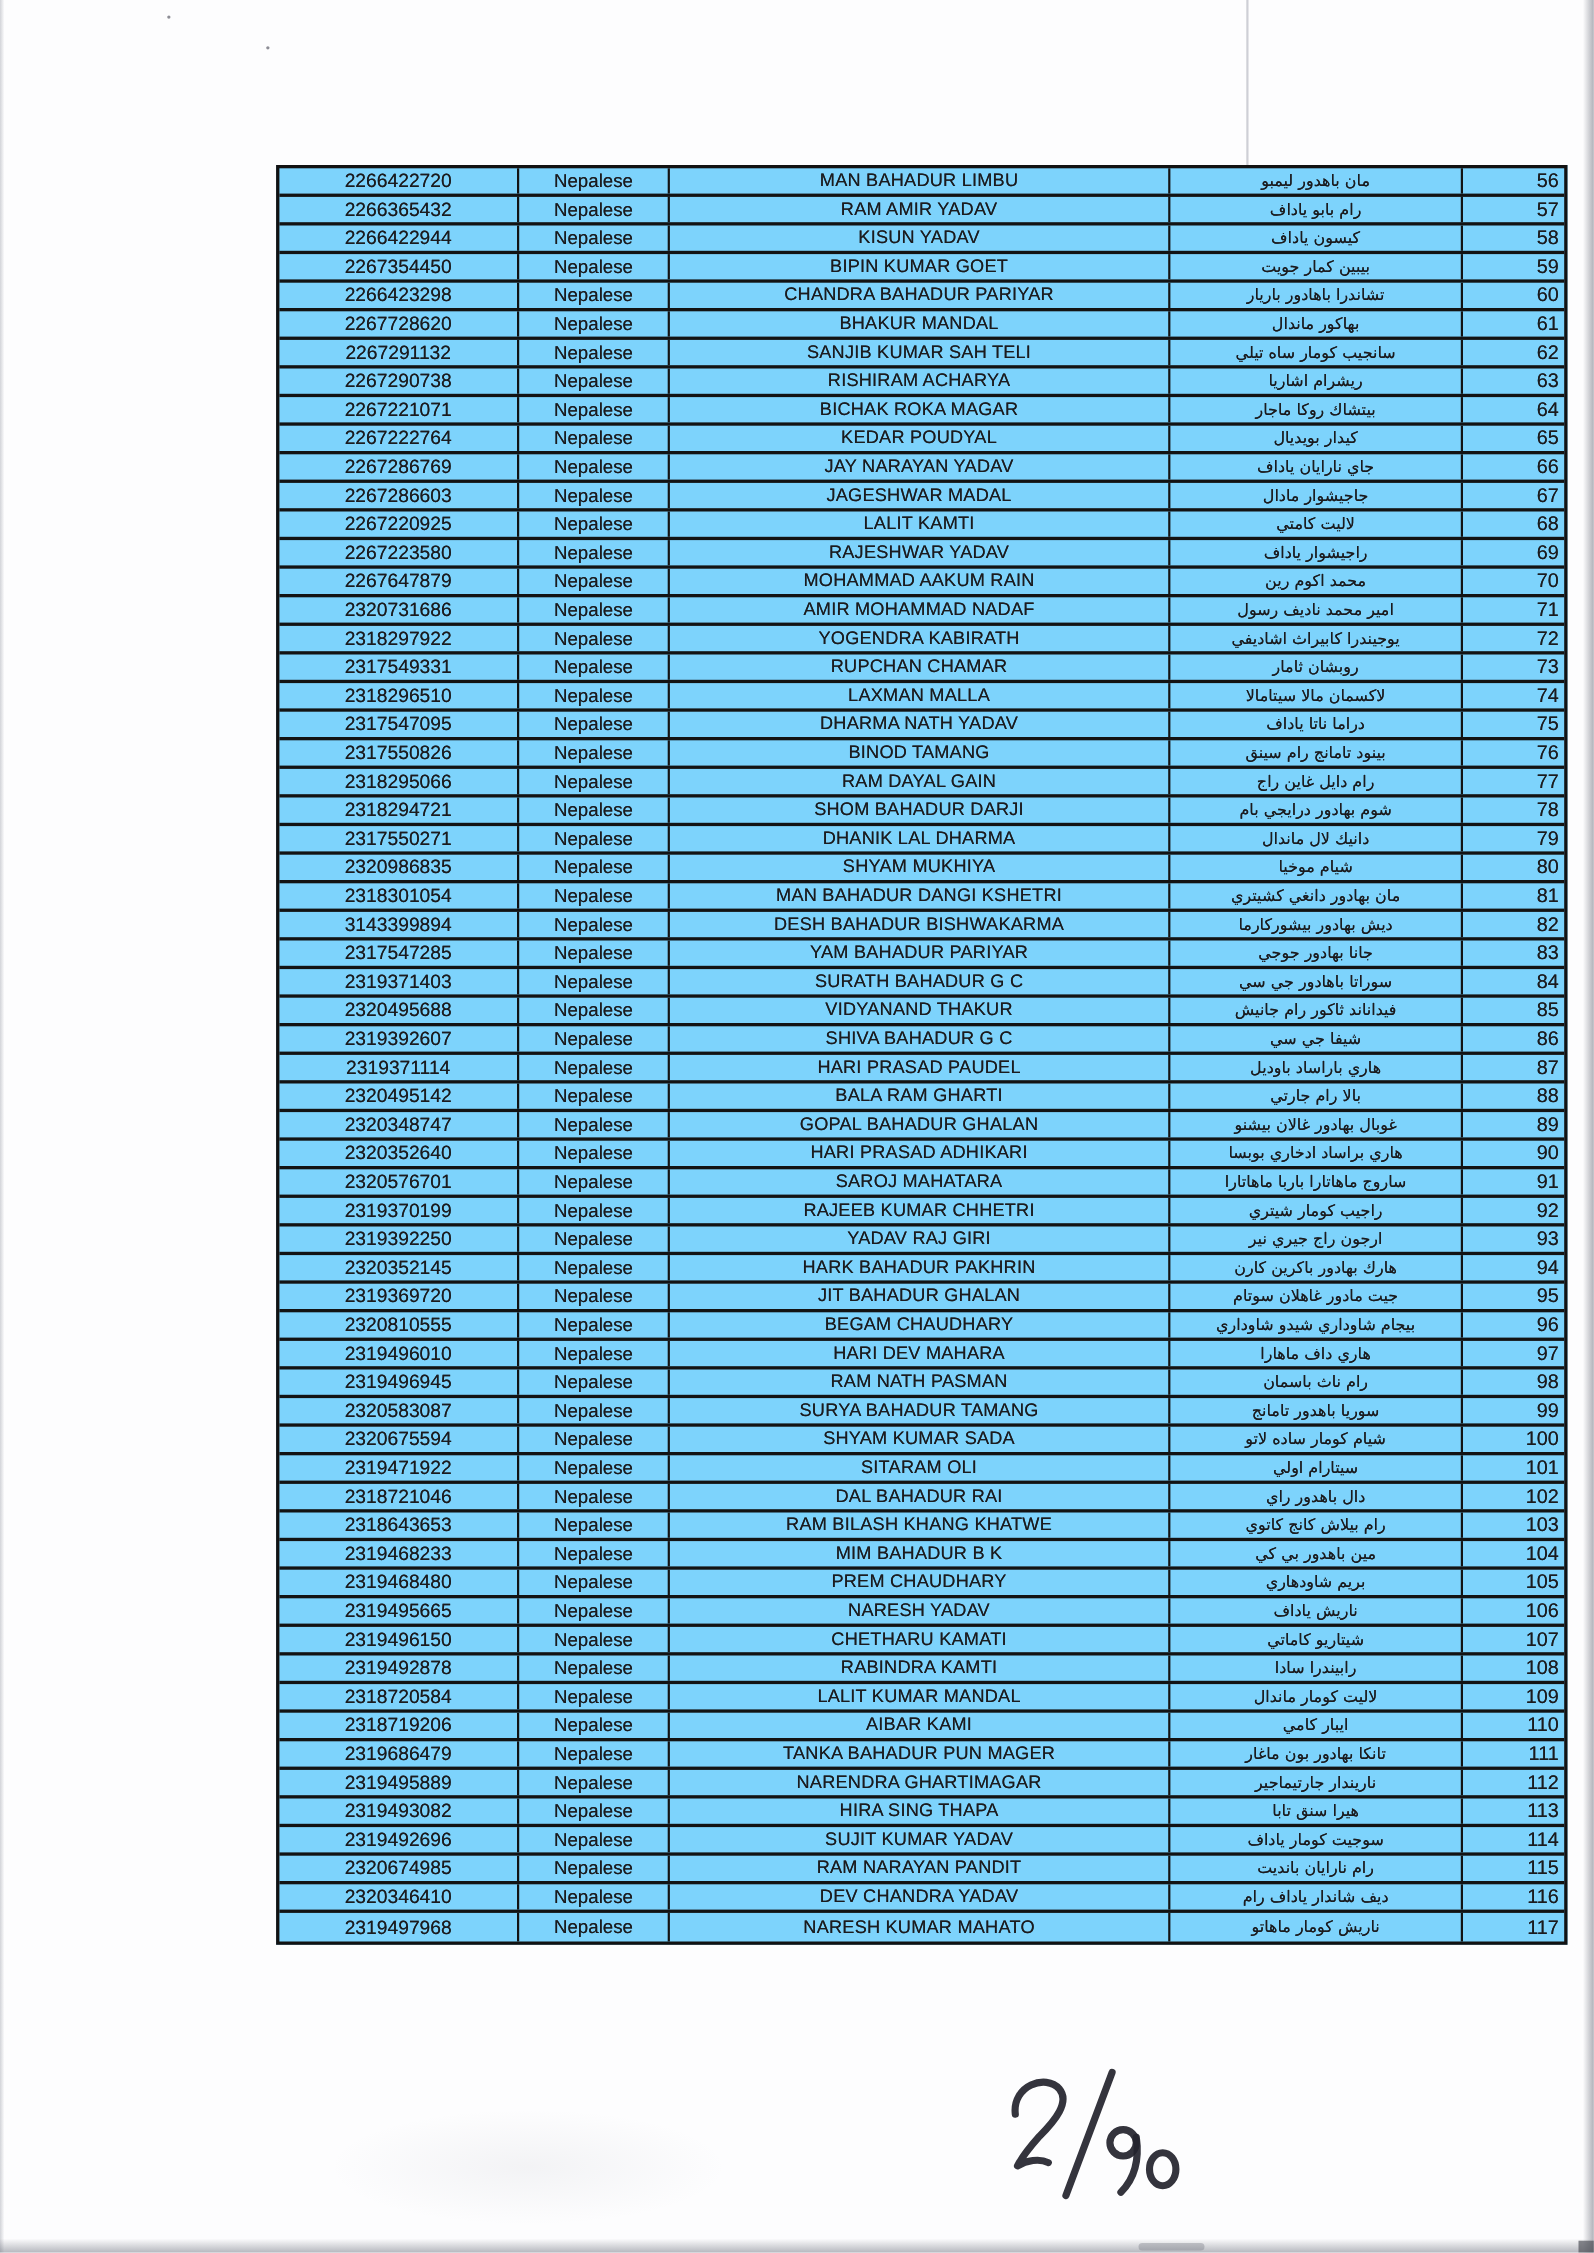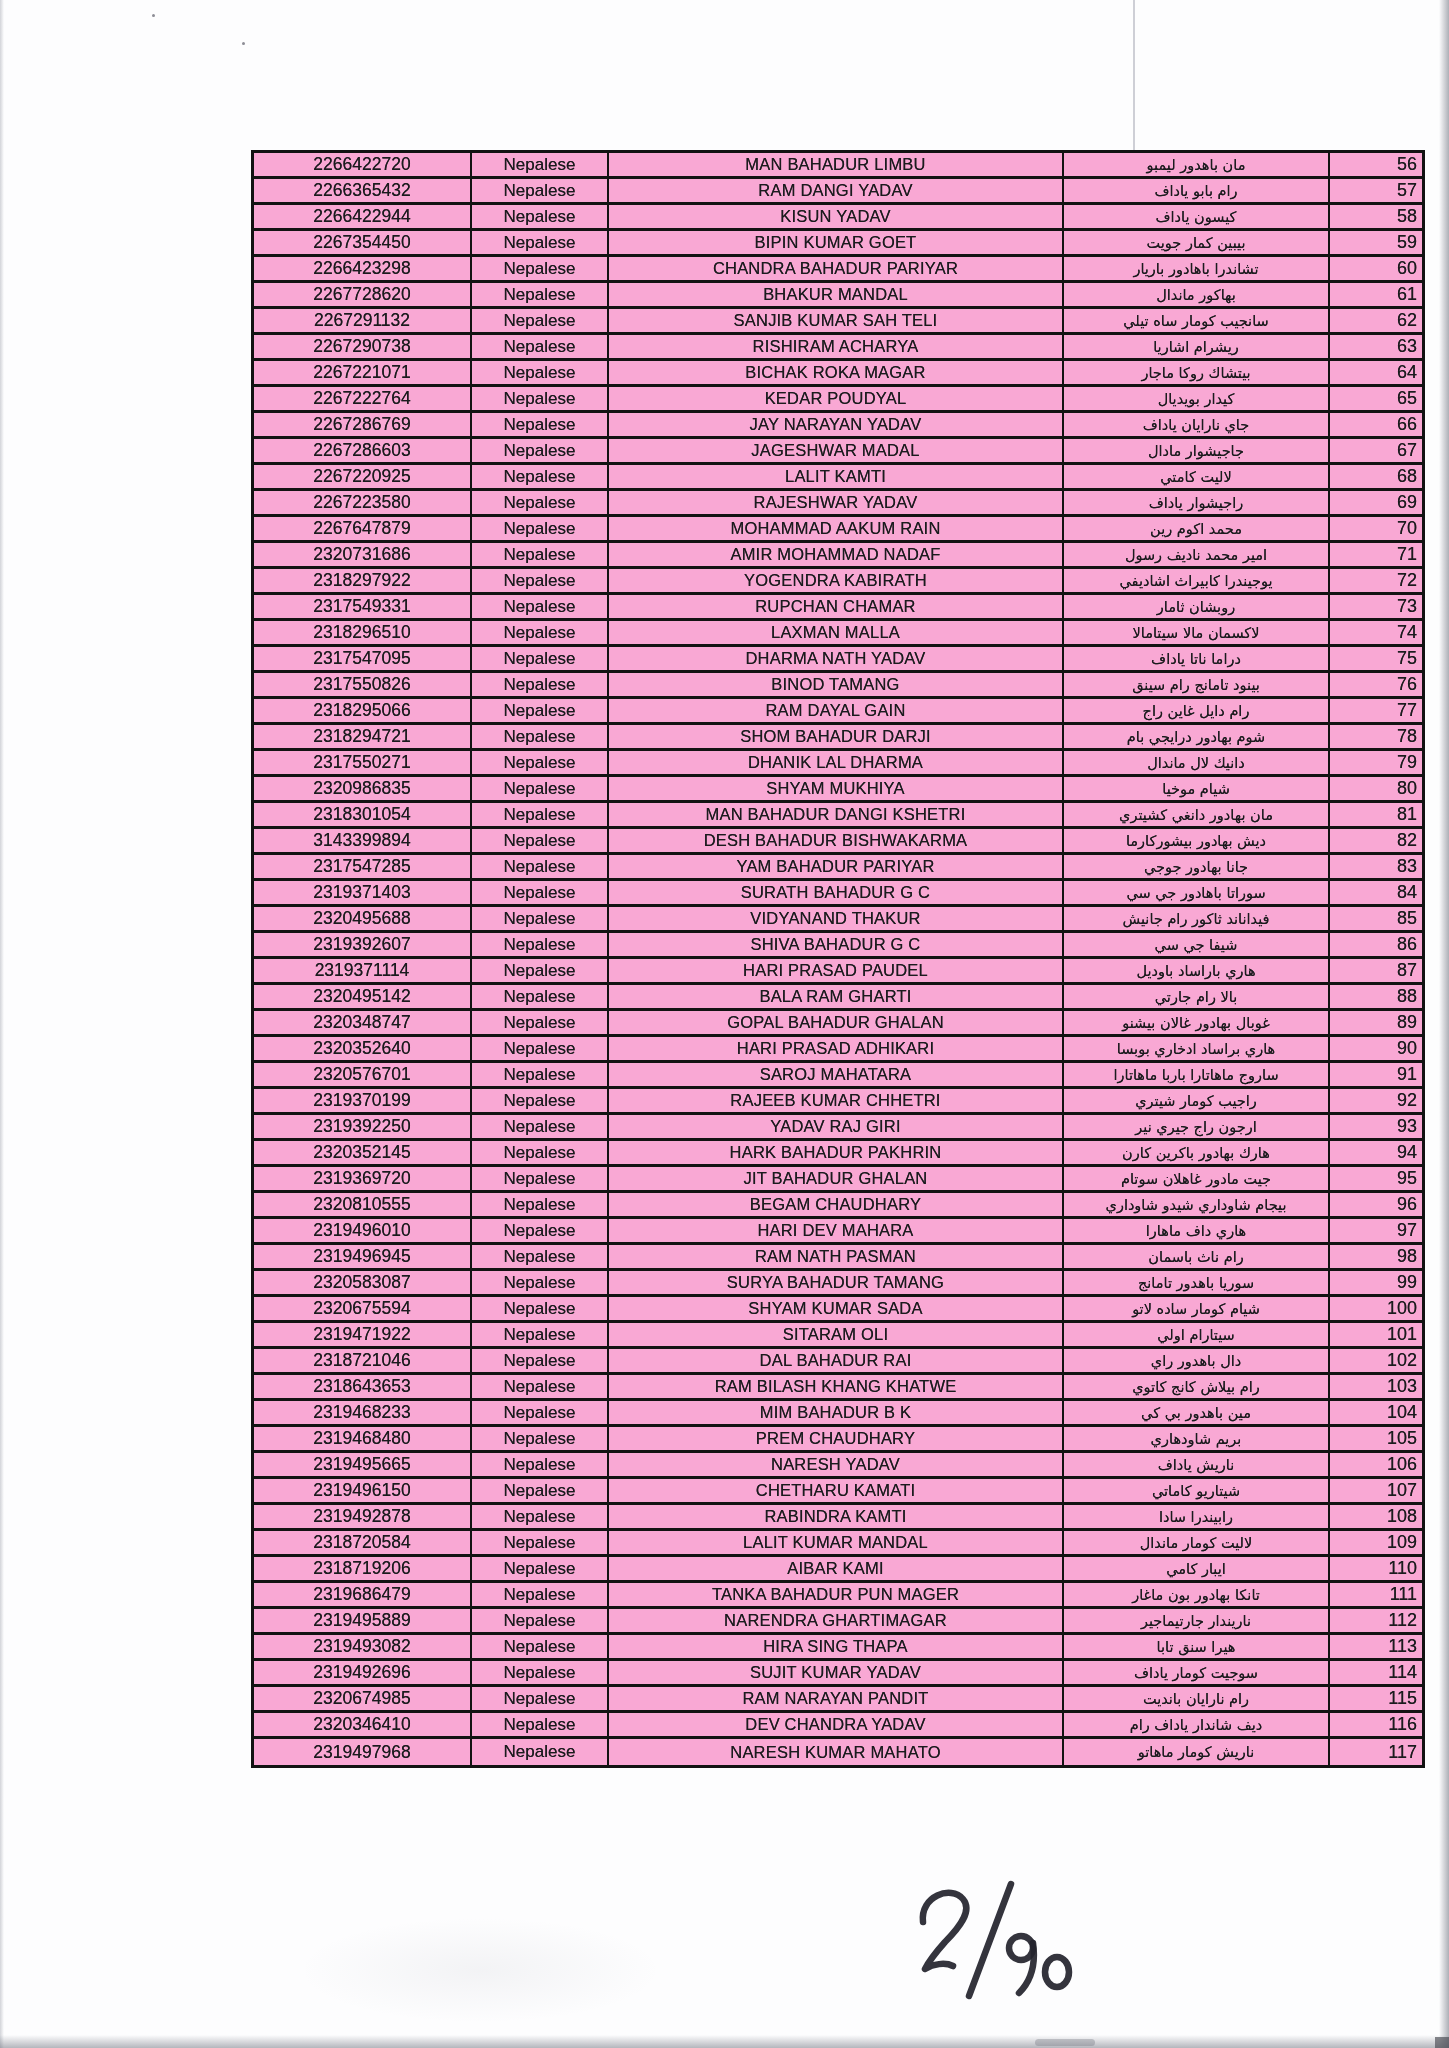--- a/index.html
+++ b/index.html
@@ -23,21 +23,21 @@
   .edge-right{position:absolute;right:0;top:0;width:10px;height:100%;background:linear-gradient(to right,rgba(255,255,255,0),rgba(108,112,124,0.55));}
   .edge-bottom{position:absolute;left:0;bottom:0;width:100%;height:13px;background:linear-gradient(to bottom,rgba(255,255,255,0),rgba(108,112,124,0.50));}
   .edge-left{position:absolute;left:0;top:0;width:4px;height:100%;background:linear-gradient(to left,rgba(255,255,255,0),rgba(130,134,146,0.35));}
   .corner-mark{position:absolute;right:0;bottom:0;width:14px;height:11px;background:rgba(70,72,80,0.65);}
   .smudge{position:absolute;left:1035px;bottom:2px;width:60px;height:7px;background:rgba(110,112,122,0.35);border-radius:4px;}
 
   
   .scan-table{
     position:absolute;left:251px;top:150px;width:1174px;
     border:3px solid #121212;
-    background:#f9a8d4;
+    background:#7dd3fc;
     box-sizing:border-box;
   }
   .row{display:flex;height:26px;box-sizing:border-box;border-bottom:3px solid #131313;}
   .row:last-child{border-bottom:none;text-align:center;}
   .cell{
     box-sizing:border-box;
     border-right:2.5px solid #131313;
     display:flex;align-items:center;justify-content:center;
     color:#1b1b1e;
     text-shadow:0 0 0.6px rgba(27,27,30,0.85);
@@ -71,21 +71,21 @@
       <div class="row">
       <div class="cell c-id">2266422720</div>
       <div class="cell c-nat">Nepalese</div>
       <div class="cell c-en">MAN BAHADUR LIMBU</div>
       <div class="cell c-ar">مان باهدور ليمبو</div>
       <div class="cell c-num">56</div>
     </div>
       <div class="row">
       <div class="cell c-id">2266365432</div>
       <div class="cell c-nat">Nepalese</div>
-      <div class="cell c-en">RAM DANGI YADAV</div>
+      <div class="cell c-en">RAM AMIR YADAV</div>
       <div class="cell c-ar">رام بابو ياداف</div>
       <div class="cell c-num">57</div>
     </div>
       <div class="row">
       <div class="cell c-id">2266422944</div>
       <div class="cell c-nat">Nepalese</div>
       <div class="cell c-en">KISUN YADAV</div>
       <div class="cell c-ar">كيسون ياداف</div>
       <div class="cell c-num">58</div>
     </div>

